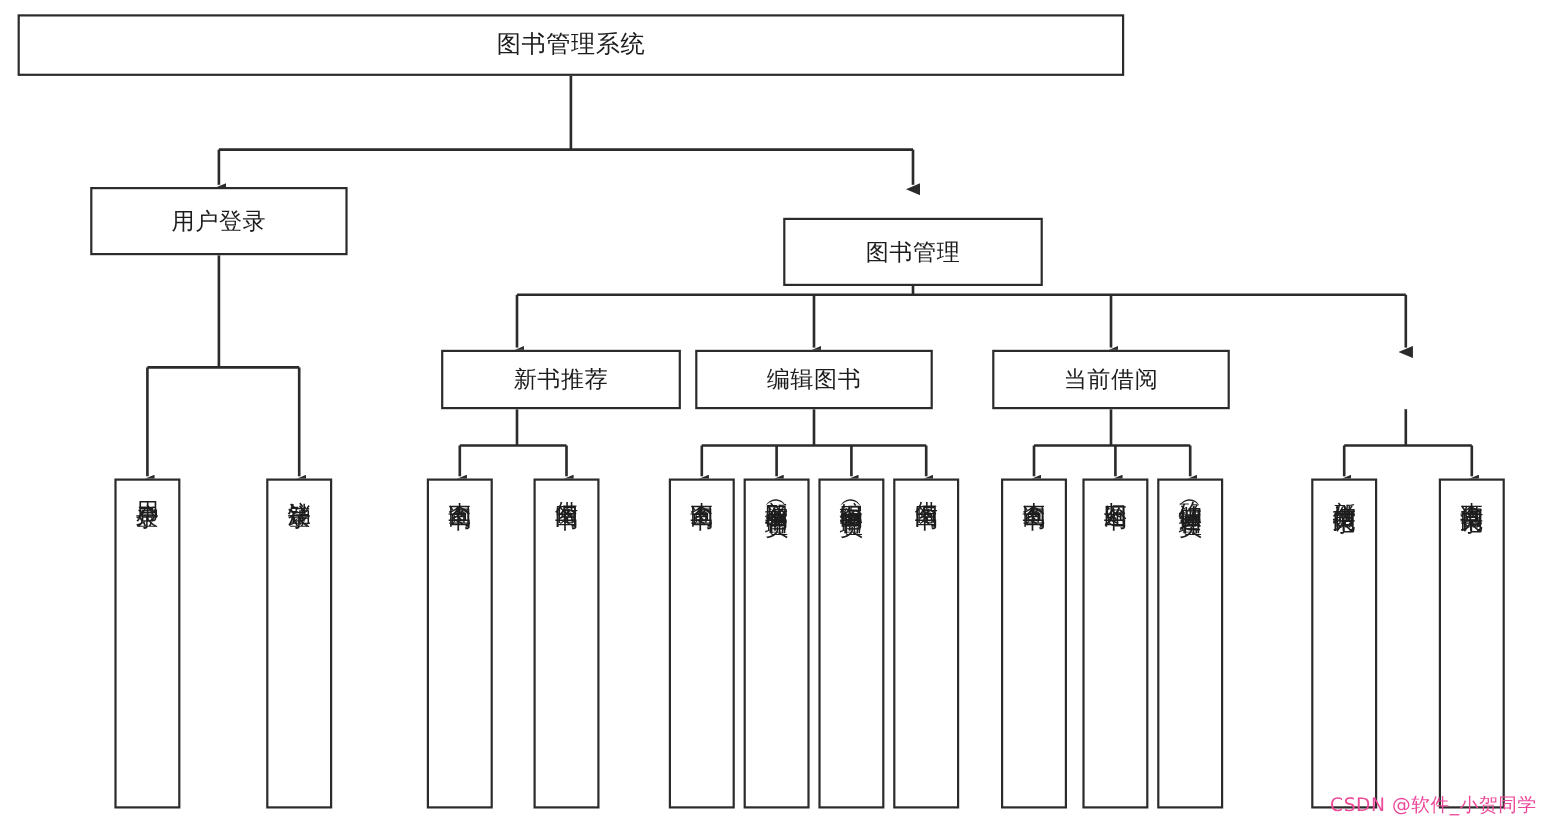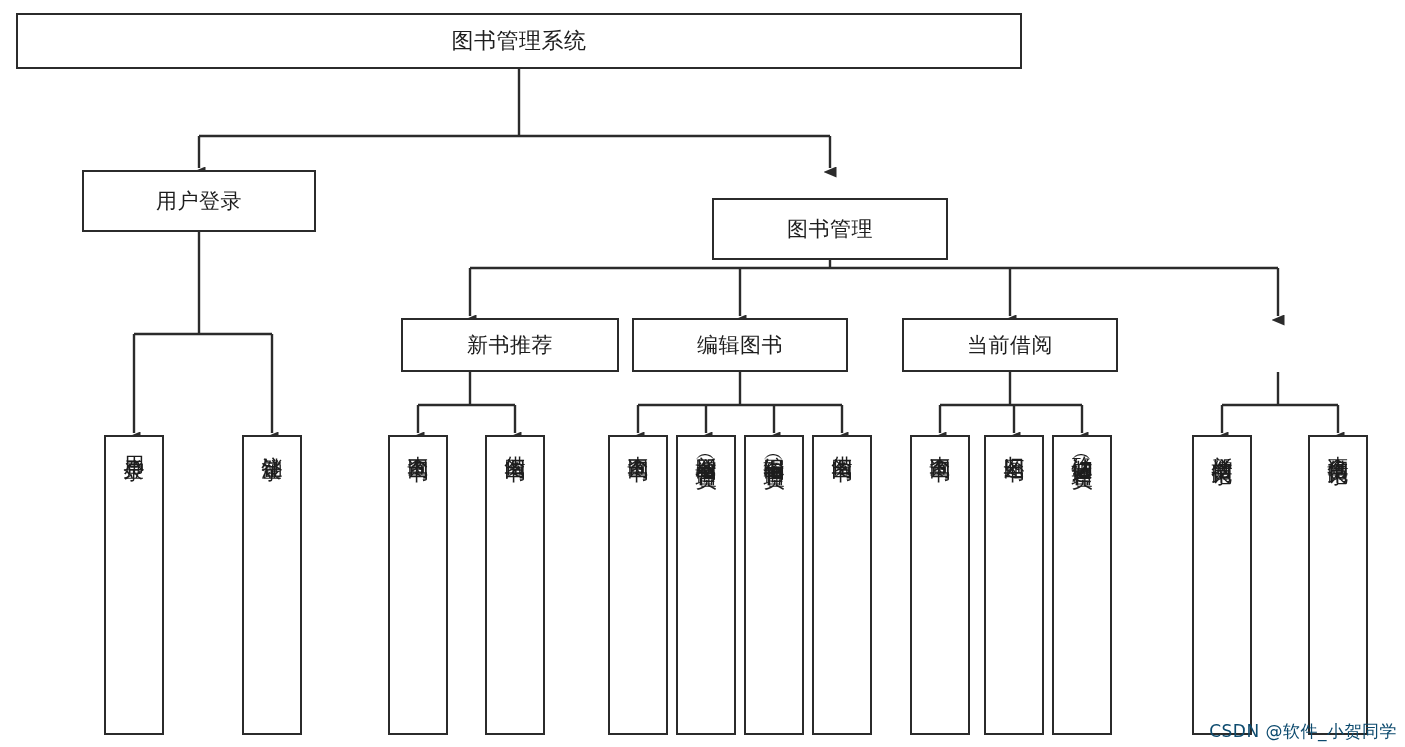--- a/index.html
+++ b/index.html
@@ -67,21 +67,21 @@
     max-height: 286px;
   }
   .node.v.tall .node-label {
     max-height: 294px;
   }
   #watermark {
     position: absolute;
     right: 8px;
     bottom: 4px;
     font-size: 17px;
-    color: #0c4a6e;
+    color: #ec4899;
     letter-spacing: 0.5px;
     white-space: nowrap;
     z-index: 5;
   }
 </style>
 </head>
 <body>
 
 <div id="canvas">
 

